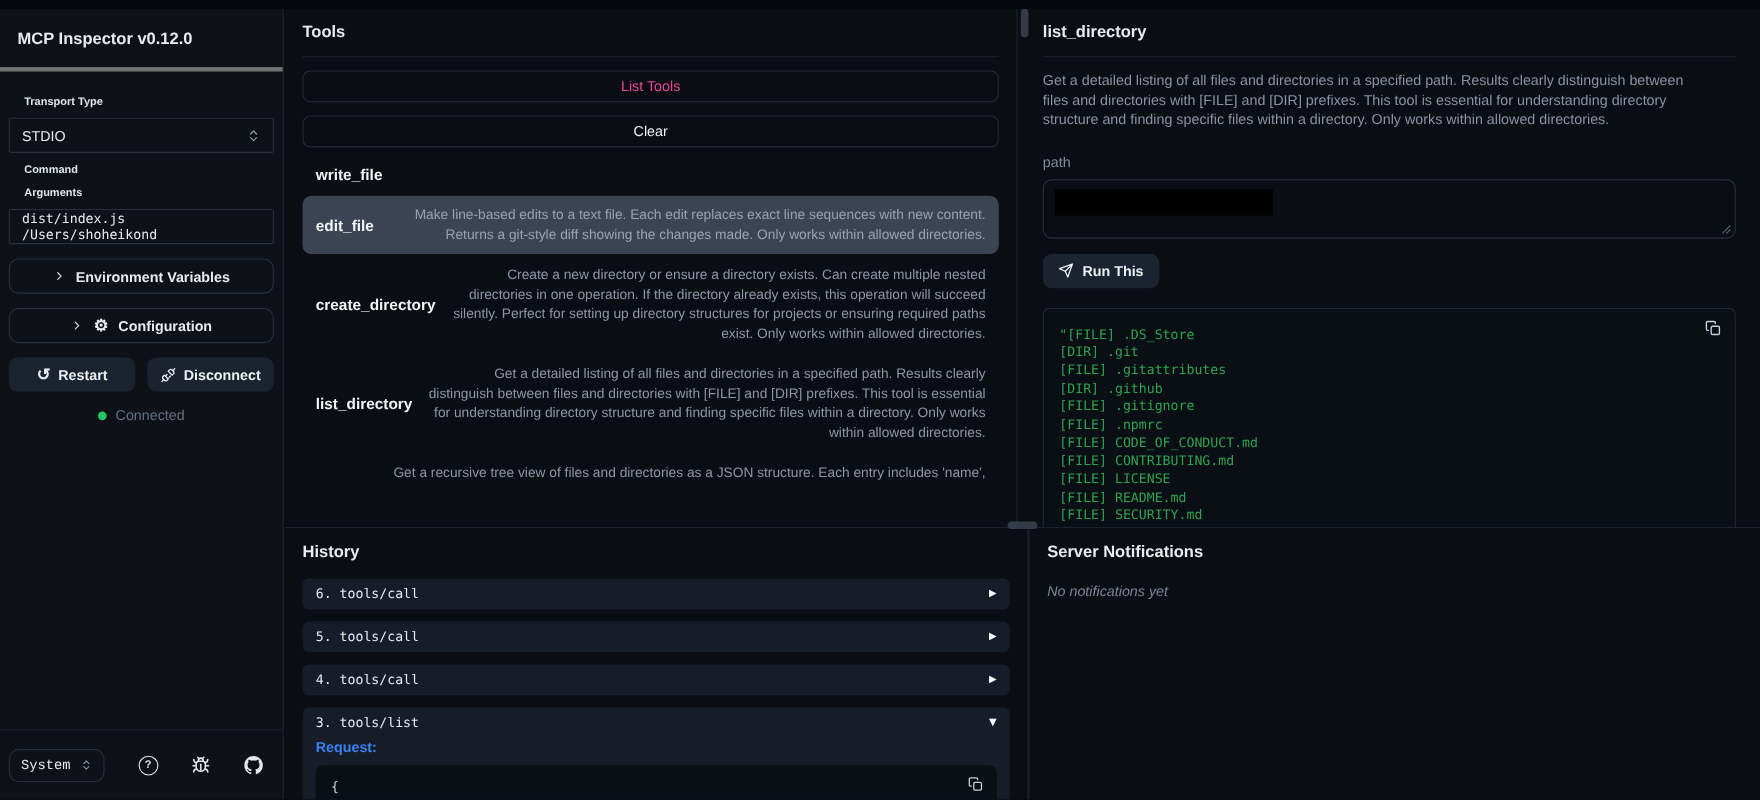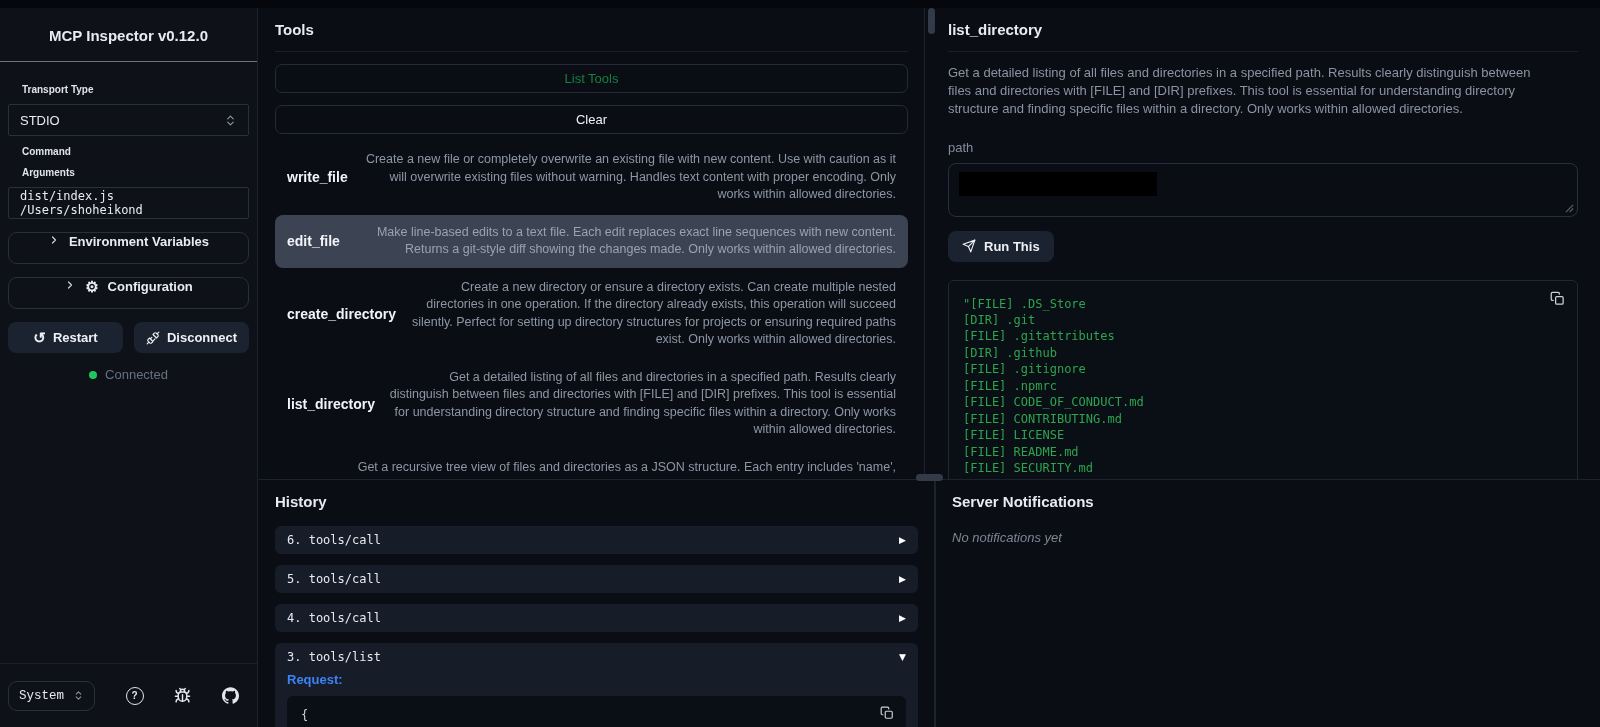--- a/index.html
+++ b/index.html
@@ -3,50 +3,50 @@
 <meta charset="utf-8">
 <style>
   html,body{margin:0;padding:0;background:#0a0d14;}
   .app{position:relative;width:1600px;height:727px;background:#0a0d14;overflow:hidden;
        font-family:"Liberation Sans",sans-serif;color:#e8ebf0;-webkit-font-smoothing:antialiased;}
   .topstrip{position:absolute;left:0;top:0;right:0;height:8px;background:#05070c;z-index:6;}
 
   
   .sidebar{position:absolute;left:0;top:8px;bottom:0;width:258px;background:#0e1218;
            border-right:1px solid #1c232f;display:flex;flex-direction:column;box-sizing:border-box;}
-  .sb-title{padding:19px 16px 17px;font-size:15px;font-weight:700;border-bottom:1px solid #737373;text-align:center;}
+  .sb-title{padding:19px 16px 17px;font-size:15px;font-weight:700;border-bottom:4px solid #737373;}
   .sb-body{flex:1;padding:12px 8px 0;}
   .sb-label{display:block;font-size:10px;font-weight:600;color:#dfe3ea;margin:10px 14px 9px;}
   .field{height:30px;border:1px solid #28303e;border-radius:2px;background:#0e1218;
          display:flex;align-items:center;padding:0 11px;font-size:13px;color:#e8ebf0;box-sizing:content-box;}
   .field .chev{margin-left:auto;color:#8b93a3;display:flex;}
   .field.code{font-family:"DejaVu Sans Mono",monospace;font-size:12px;}
   .sb-btn{width:100%;height:32px;margin-top:13px;border:1px solid #28303e;border-radius:9px;background:#0e1218;
-          color:#e8ebf0;font-size:13px;font-weight:600;display:flex;justify-content:center;gap:9px;cursor:pointer;}
+          color:#e8ebf0;font-size:13px;font-weight:600;display:flex;align-items:center;justify-content:center;gap:9px;cursor:pointer;}
   .sb-btn .chevr{color:#cfd4dc;display:flex;}
   .btnrow{display:flex;gap:11px;margin-top:13px;}
   .btn-fill{flex:1;height:31px;border:none;border-radius:8px;background:#1b2230;color:#edf0f4;
             font-size:13px;font-weight:600;display:flex;align-items:center;justify-content:center;gap:7px;cursor:pointer;}
   .status{display:flex;align-items:center;justify-content:center;gap:8px;margin-top:14px;color:#667083;font-size:13px;}
   .dot{width:8px;height:8px;border-radius:50%;background:var(--green);}
   .sb-footer{border-top:1px solid #1a212c;height:64px;display:flex;align-items:center;
              justify-content:space-between;padding:0 18px 0 8px;box-sizing:border-box;}
   .theme-select{height:28px;border:1px solid #28303e;border-radius:9px;display:flex;align-items:center;
                 gap:9px;padding:0 10px;font-size:12.5px;color:#e8ebf0;cursor:pointer;font-family:Liberation Mono, monospace;}
   .foot-ico{color:#e3e6eb;display:flex;cursor:pointer;}
   .help-circle{width:16px;height:16px;border-radius:50%;border:1.6px solid #e3e6eb;display:flex;
                align-items:center;justify-content:center;font-size:10px;font-weight:700;color:#e3e6eb;}
 
   
   .tools-pane{position:absolute;left:259px;top:8px;width:666px;height:472px;box-sizing:border-box;
               border-right:1px solid #1c232f;border-bottom:1px solid #1c232f;padding:10px 16px 0;overflow:hidden;}
   .pane-title{font-size:15px;font-weight:700;padding:3px 0 13px;border-bottom:1px solid #1a212c;}
   .wide-btn{display:flex;align-items:center;justify-content:center;width:100%;height:29px;margin-top:12px;
             border:1px solid #232b39;border-radius:7px;background:transparent;font-size:13px;cursor:pointer;box-sizing:border-box;}
-  .wide-btn.dim{color:#15803d;}
+  .wide-btn.dim{color:#ec4899;}
   .wide-btn.lit{color:#eef1f5;}
   .tools-list{margin-top:8px;display:flex;flex-direction:column;gap:2px;}
   .tool-row{display:flex;gap:13px;padding:9px 12px;border-radius:8px;cursor:pointer;}
   .tool-row.selected{background:#3c4453;}
   .tool-name{font-size:14px;font-weight:600;color:#f2f4f8;white-space:nowrap;align-self:center;}
   .tool-desc{flex:1;text-align:right;font-size:12.5px;line-height:1.4;color:#8e96a5;}
   .tool-row.selected .tool-desc{color:#9aa2b2;}
 
   
   .detail-pane{position:absolute;left:926px;top:8px;width:674px;height:472px;box-sizing:border-box;
@@ -198,21 +198,20 @@
     </div>
   </aside>
 
   <section class="tools-pane">
     <div class="pane-title">Tools</div>
     <button class="wide-btn dim">List Tools</button>
     <button class="wide-btn lit">Clear</button>
     <div class="tools-list" id="tools-list">
   <div class="tool-row">
     <span class="tool-name">write_file</span>
-    <span class="tool-desc">Create a new file or completely overwrite an existing file with new content. Use with caution as it will overwrite existing files without warning. Handles text content with proper encoding. Only works within allowed directories.</span>
   </div>
 
   <div class="tool-row selected">
     <span class="tool-name">edit_file</span>
     <span class="tool-desc">Make line-based edits to a text file. Each edit replaces exact line sequences with new content. Returns a git-style diff showing the changes made. Only works within allowed directories.</span>
   </div>
 
   <div class="tool-row">
     <span class="tool-name">create_directory</span>
     <span class="tool-desc">Create a new directory or ensure a directory exists. Can create multiple nested directories in one operation. If the directory already exists, this operation will succeed silently. Perfect for setting up directory structures for projects or ensuring required paths exist. Only works within allowed directories.</span>

